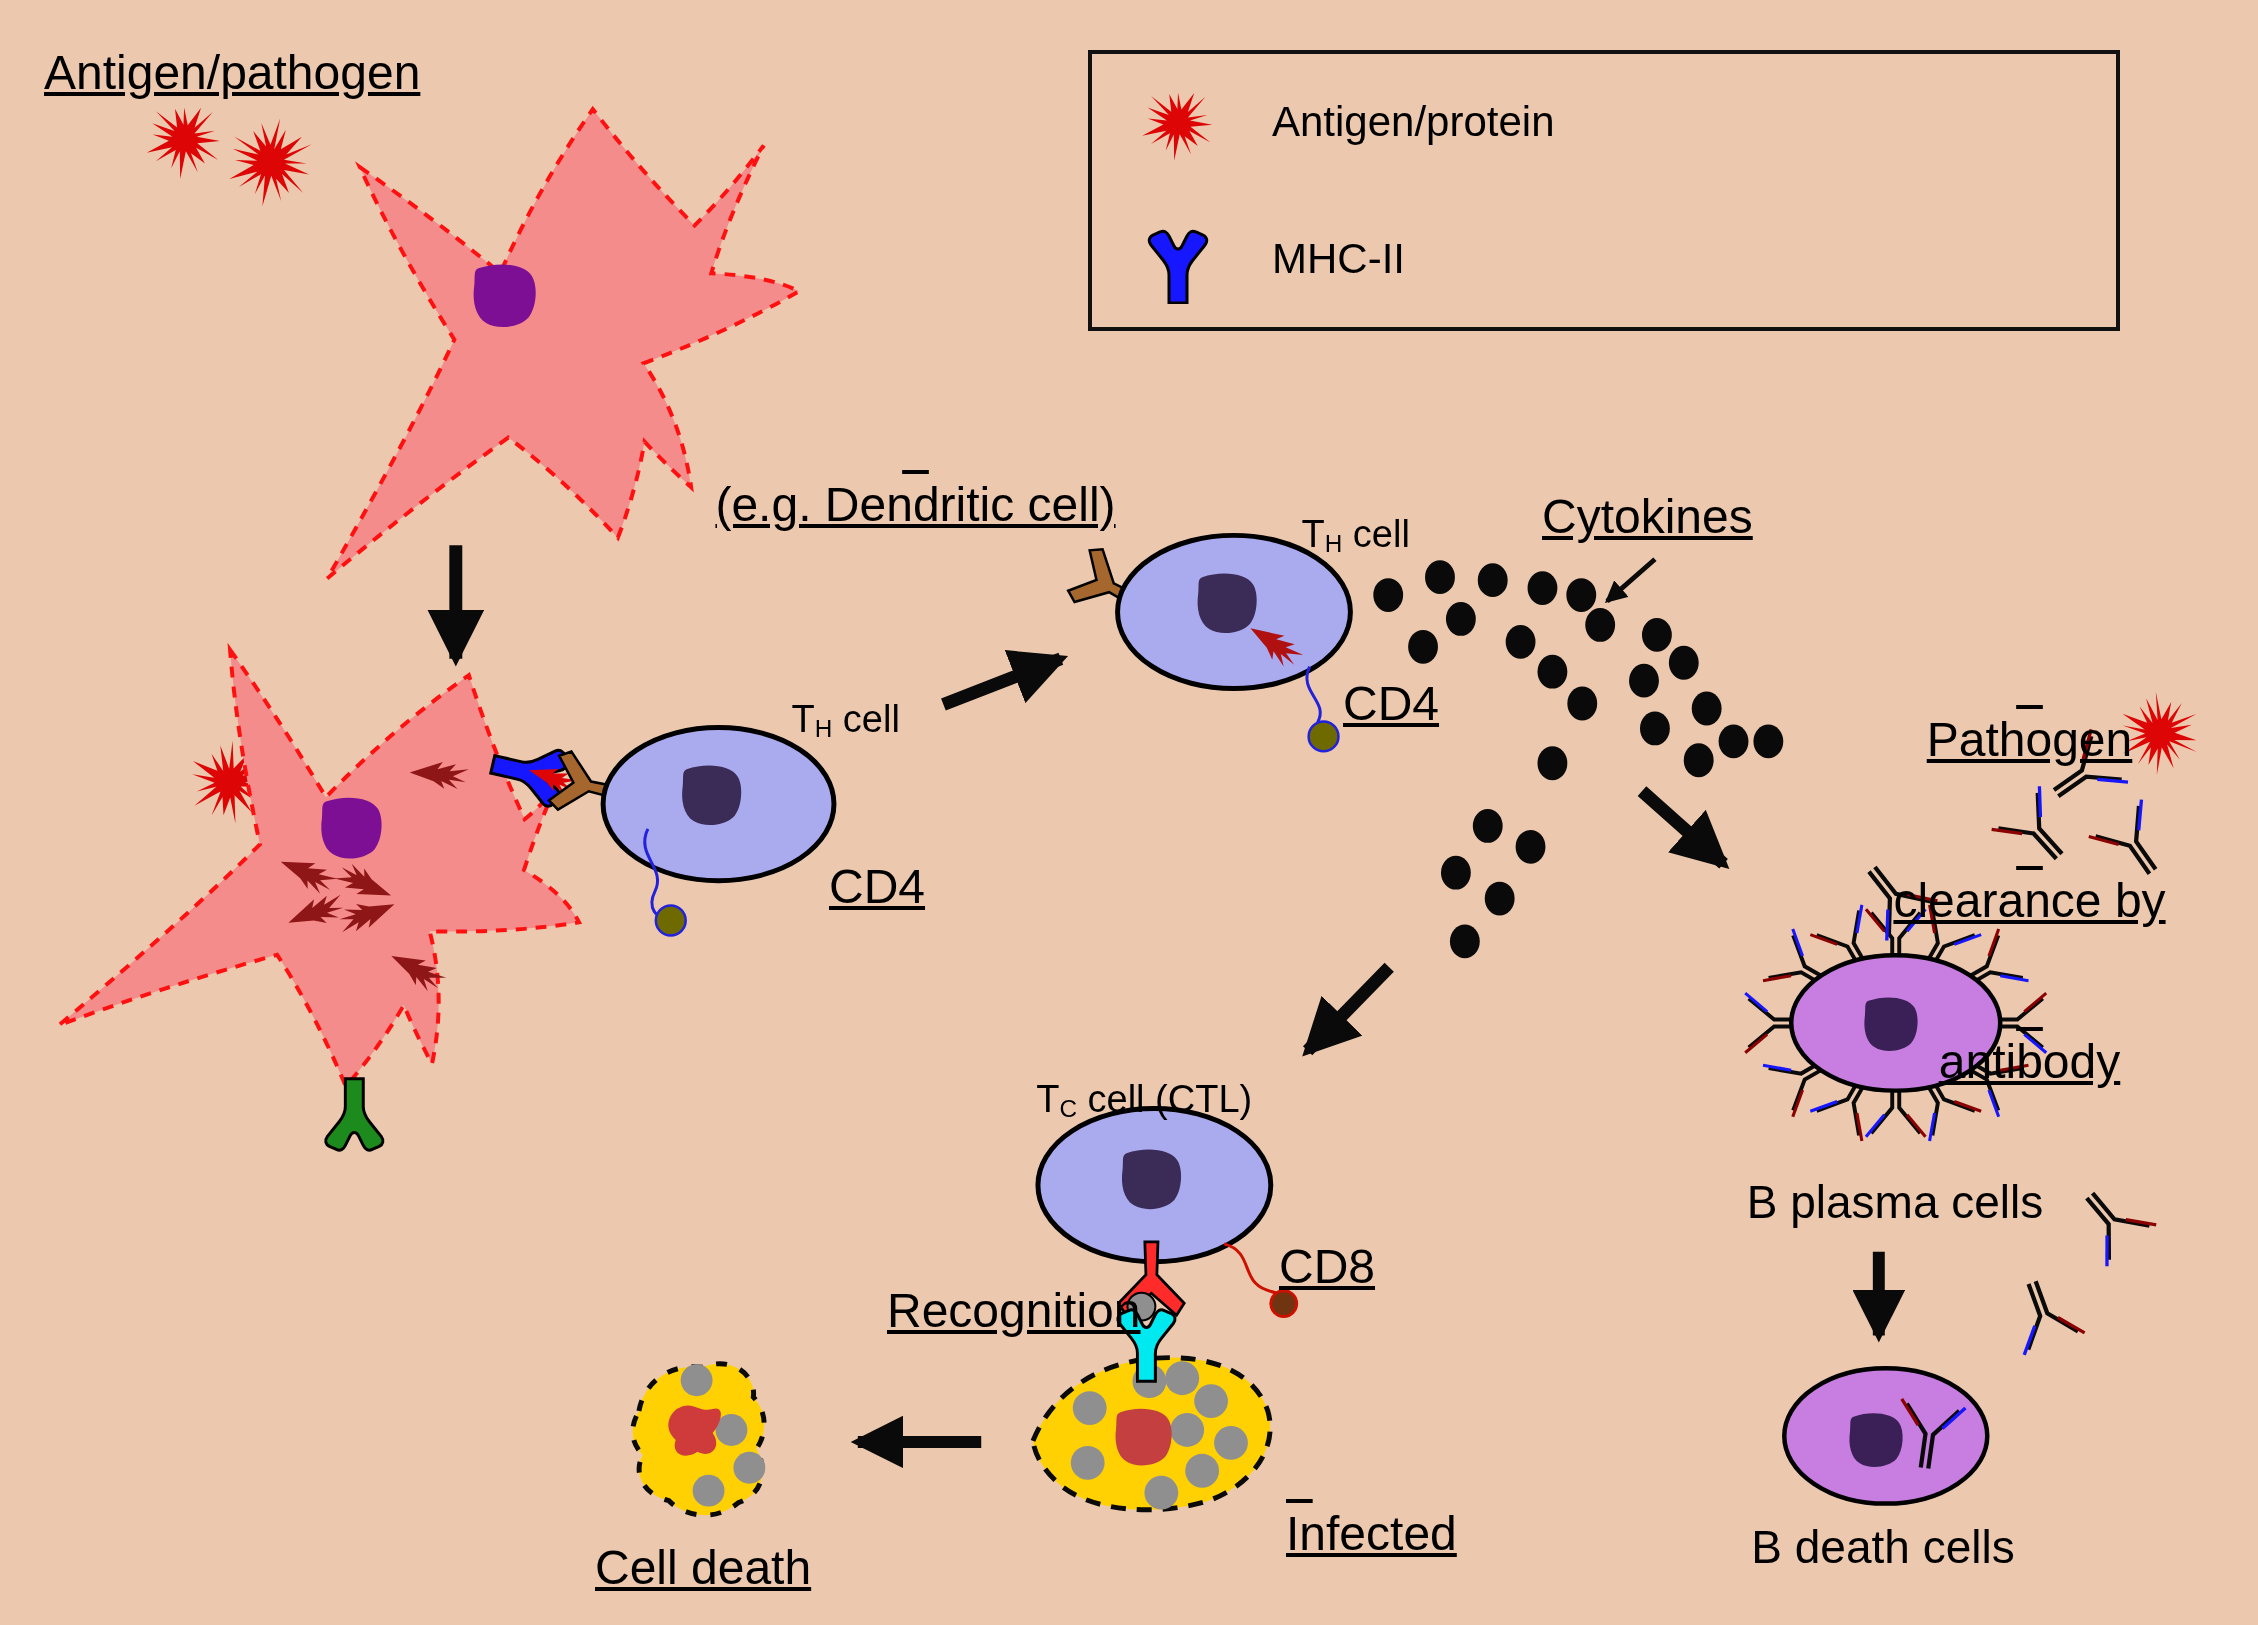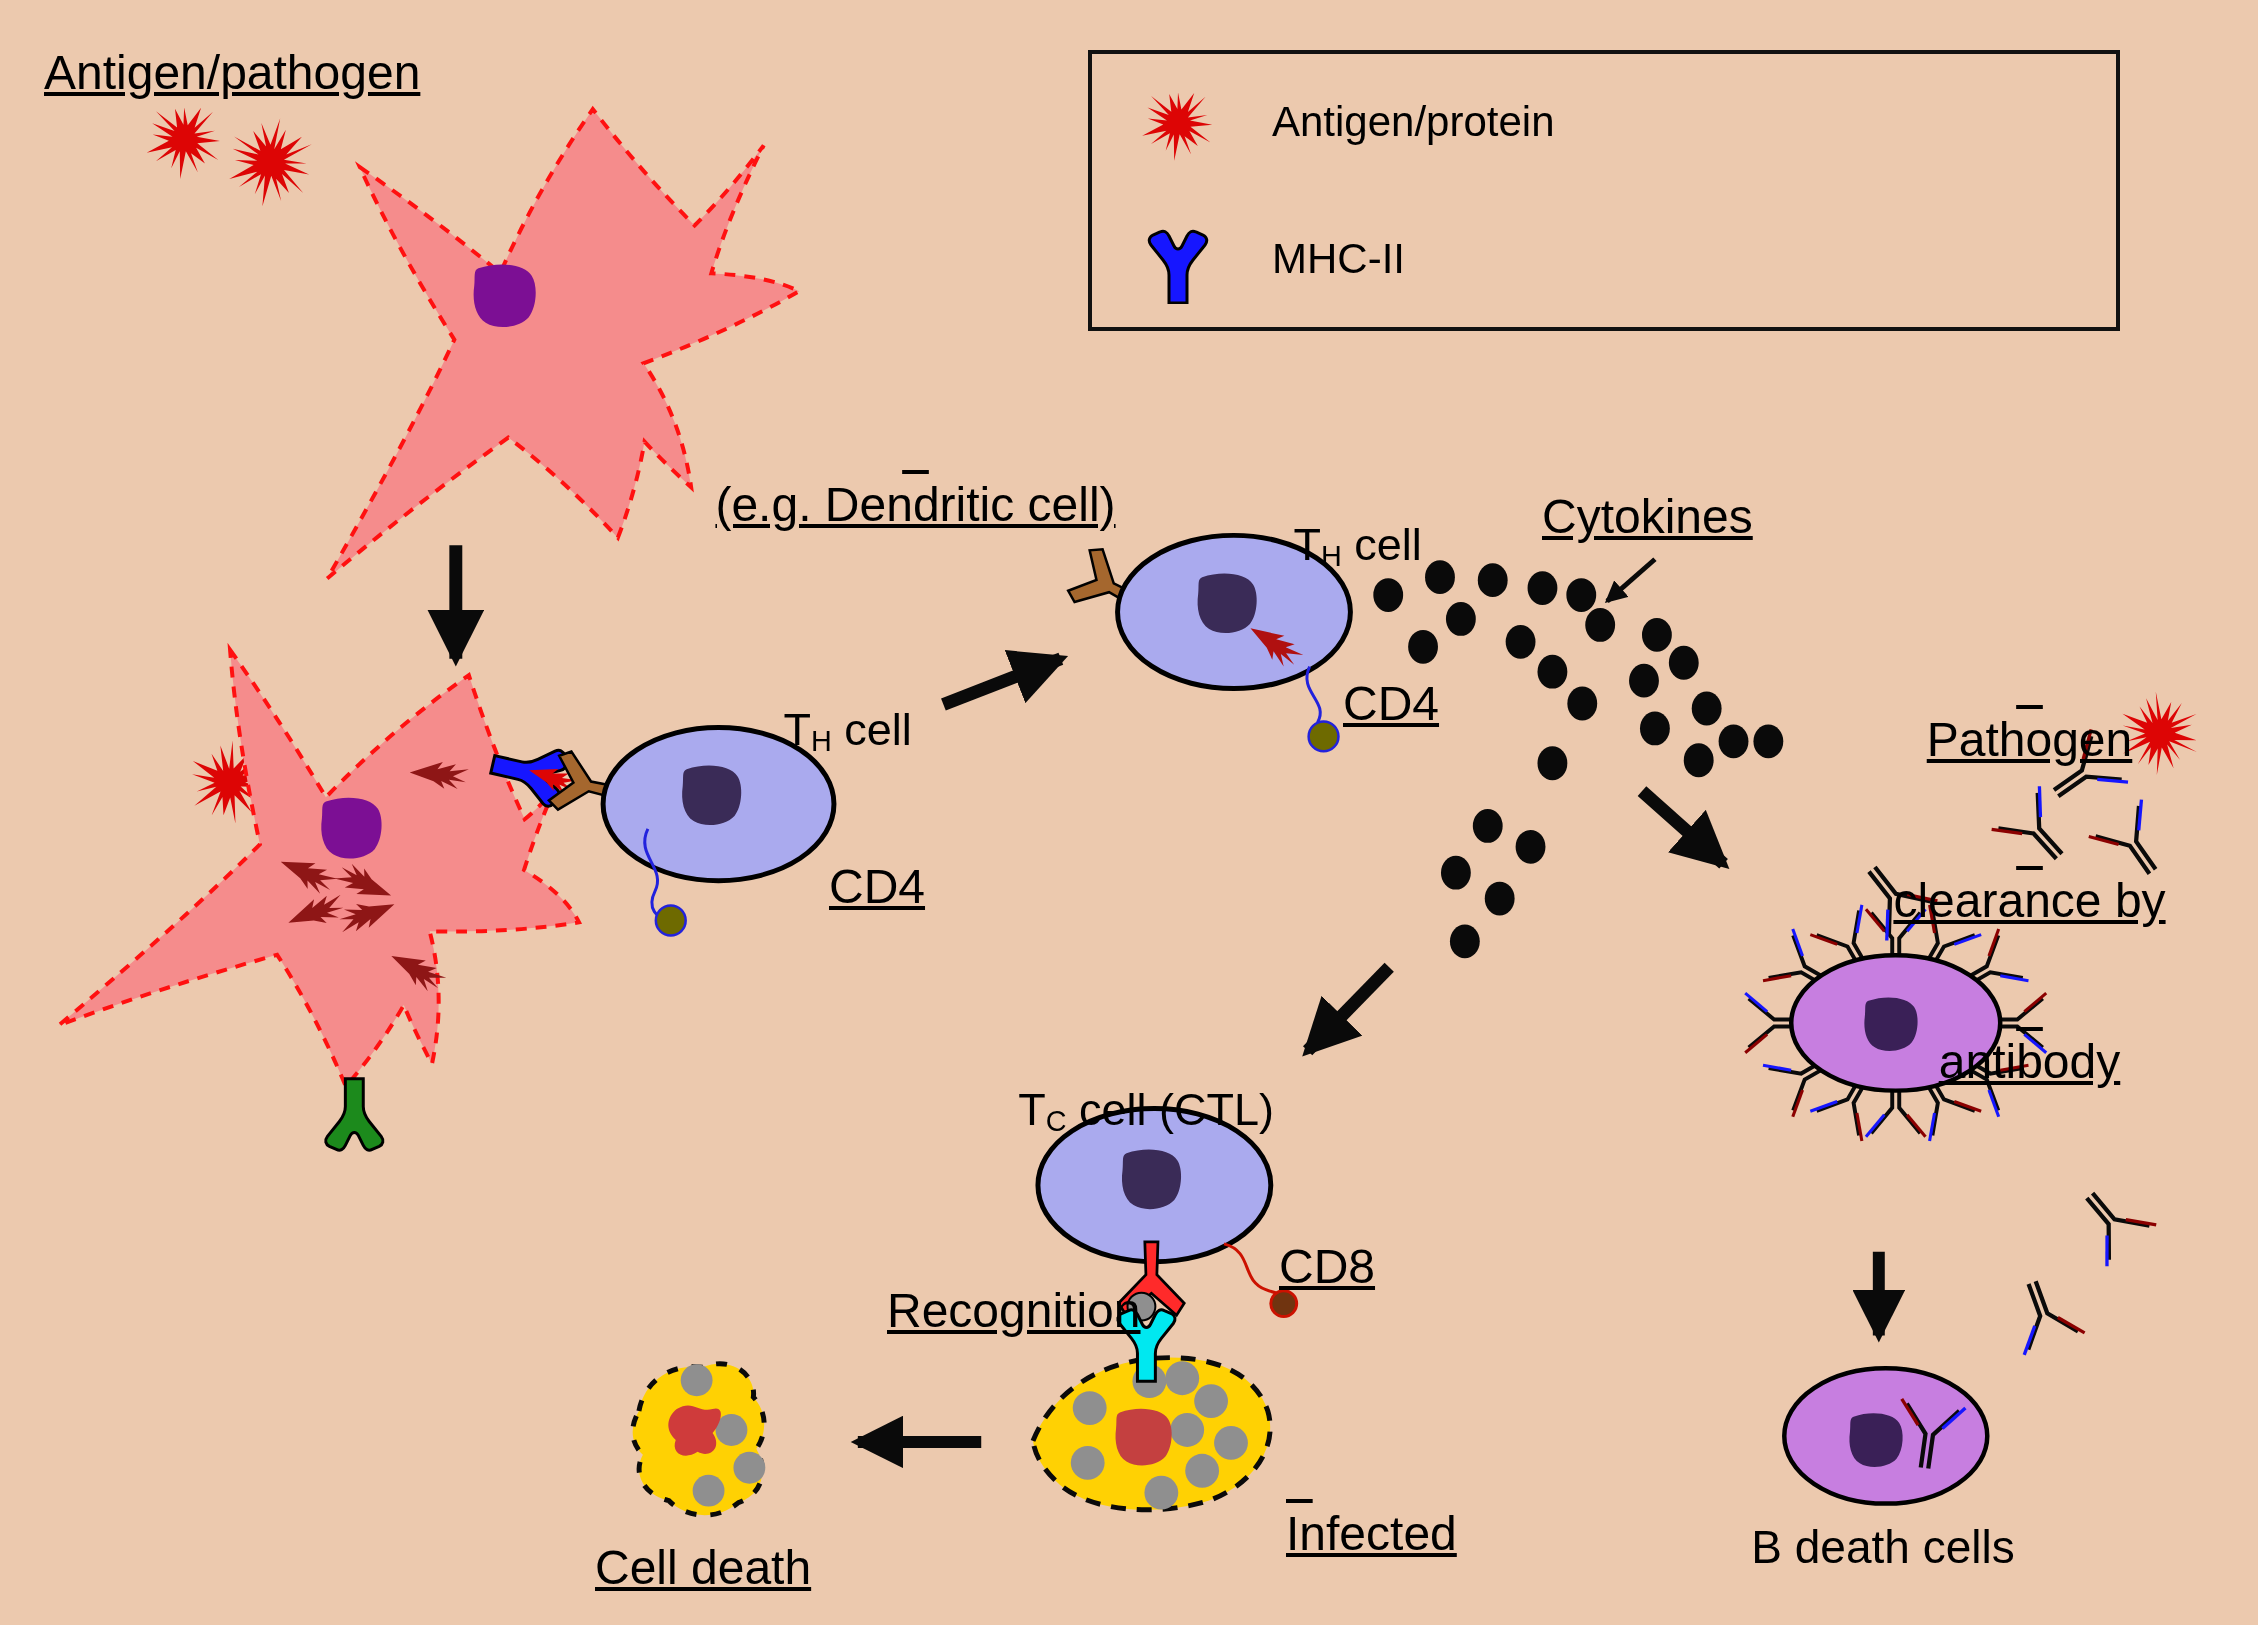--- a/index.html
+++ b/index.html
@@ -1,21 +1,21 @@
 <!DOCTYPE html>
 <html style="--bg: #ecc9ae; --apc-fill: #f58c8c; --apc-outline: #ff1010; --apc-nucleus: #7c0f94; --tcell-fill: #aaaaee; --tcell-nucleus: #3a2b57; --bcell-fill: #c77ee0; --bcell-nucleus: #3a2057; --infected-fill: #ffd103; --infected-vesicle: #8f8f8f; --infected-nucleus: #c44040; --death-nucleus: #cf3b3b; --star-red: #dd0505; --peptide-dark: #8e1616; --peptide-bright: #b01010; --mhc1-green: #1c8a1c; --mhc2-blue: #1616ff; --mhc-cyan: #00e8f0; --tcr-brown: #a5672e; --tcr-pink: #ffb8c6; --tcr-red: #ff2a2a; --cd4-line: #2222dd; --cd4-blob: #6e6a00; --cd8-line: #cc1100; --cd8-blob: #703410;"><head>
 <meta charset="utf-8">
 <style>
   html,body{margin:0;padding:0;background:#888;}
   #canvas{position:relative;width:2259px;height:1626px;background:var(--bg,#ecc9ae);overflow:hidden;
           font-family:"Liberation Sans",sans-serif;}
   #art{position:absolute;left:0;top:0;}
   .lbl{position:absolute;color:#000;white-space:pre;line-height:1.12;}
   .f42{font-size:48px;text-decoration:underline;}
-  .f45{font-size:45px;}
+  .f45{font-size:38px;}
   .f46{font-size:46px;}
   .c{text-align:center;}
   .sub{font-size:0.64em;vertical-align:-0.22em;}
   
   #legend{position:absolute;left:1088px;top:50px;width:1032px;height:281px;border:4px solid #111;
           box-sizing:border-box;display:flex;}
   .leg-col{display:flex;flex-direction:column;justify-content:space-around;padding-left:36px;}
   .leg-col.left{width:557px;}
   .leg-col.right{flex:1;}
   .legend-row{display:flex;align-items:center;height:91px;}
@@ -249,20 +249,21 @@
 <div class="lbl f42" style="left:1343px;top:677px;">CD4</div>
 
 <div class="lbl f42" style="left:1542px;top:490px;">Cytokines</div>
 
 <div class="lbl f42 c" style="left:1880px;top:605px;width:299px;">
   <div>Pathogen</div>
   <div>clearance by</div>
   <div>antibody</div>
 </div>
 
+<div class="lbl f46 c" style="left:1721px;top:1177px;width:348px;">B plasma cells</div>
 
 <div class="lbl f46 c" style="left:1709px;top:1522px;width:348px;">B death cells</div>
 
 <div class="lbl f45 c" style="left:955px;top:1035px;width:358px;">
   <span>T</span><span class="sub">C</span><span> cell (CTL)</span>
 </div>
 
 <div class="lbl f42" style="left:887px;top:1284px;">Recognition</div>
 <div class="lbl f42" style="left:1279px;top:1240px;">CD8</div>
 

